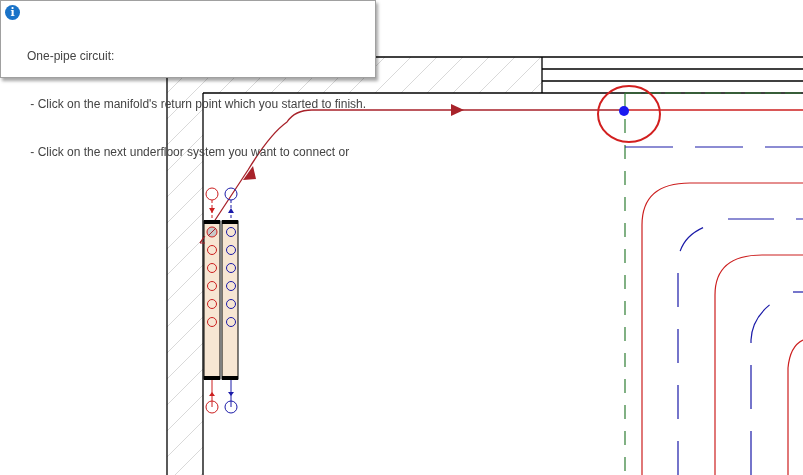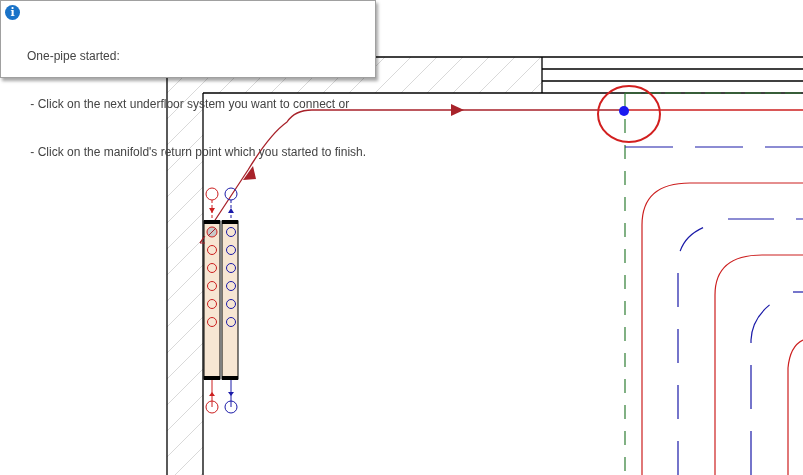--- a/index.html
+++ b/index.html
@@ -134,17 +134,17 @@
       <polygon points="228,392 234,392 231,396" fill="#1a1aa8" stroke="none"></polygon>
       <circle cx="231" cy="407" r="6" stroke="#1a1aa8"></circle>
       <line x1="231" y1="401" x2="231" y2="407" stroke="#1a1aa8"></line>
     </g>
   </svg>
 </div>
 
 <div class="tooltip">
   <span class="info-icon">i</span>
   <div class="lines">
-    <span class="line">One-pipe started:</span>
+    <span class="line">One-pipe circuit:</span>
+    <span class="line"> - Click on the manifold's return point which you started to finish.</span>
     <span class="line"> - Click on the next underfloor system you want to connect or</span>
-    <span class="line"> - Click on the manifold's return point which you started to finish.</span>
   </div>
 </div>
 
 </body></html>

